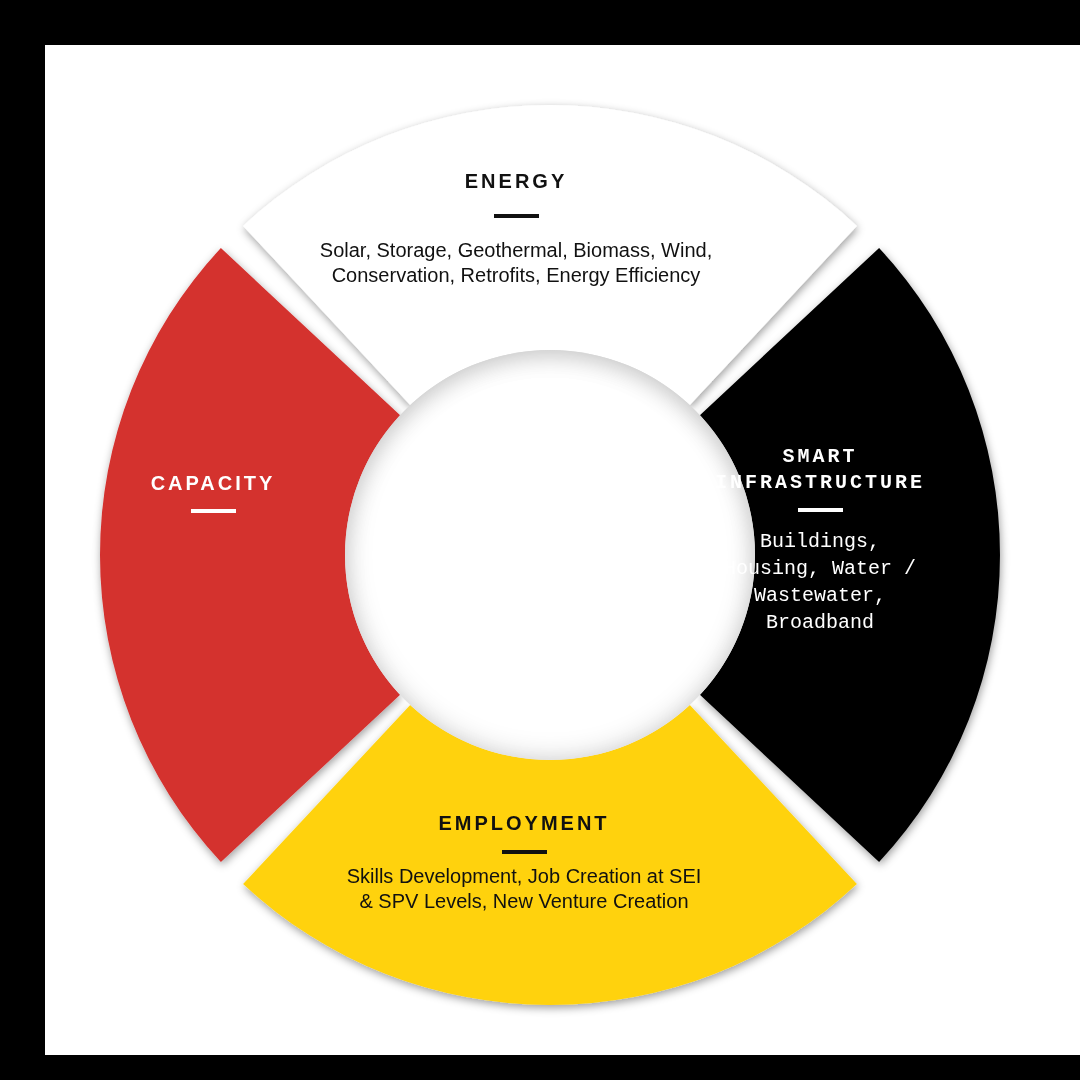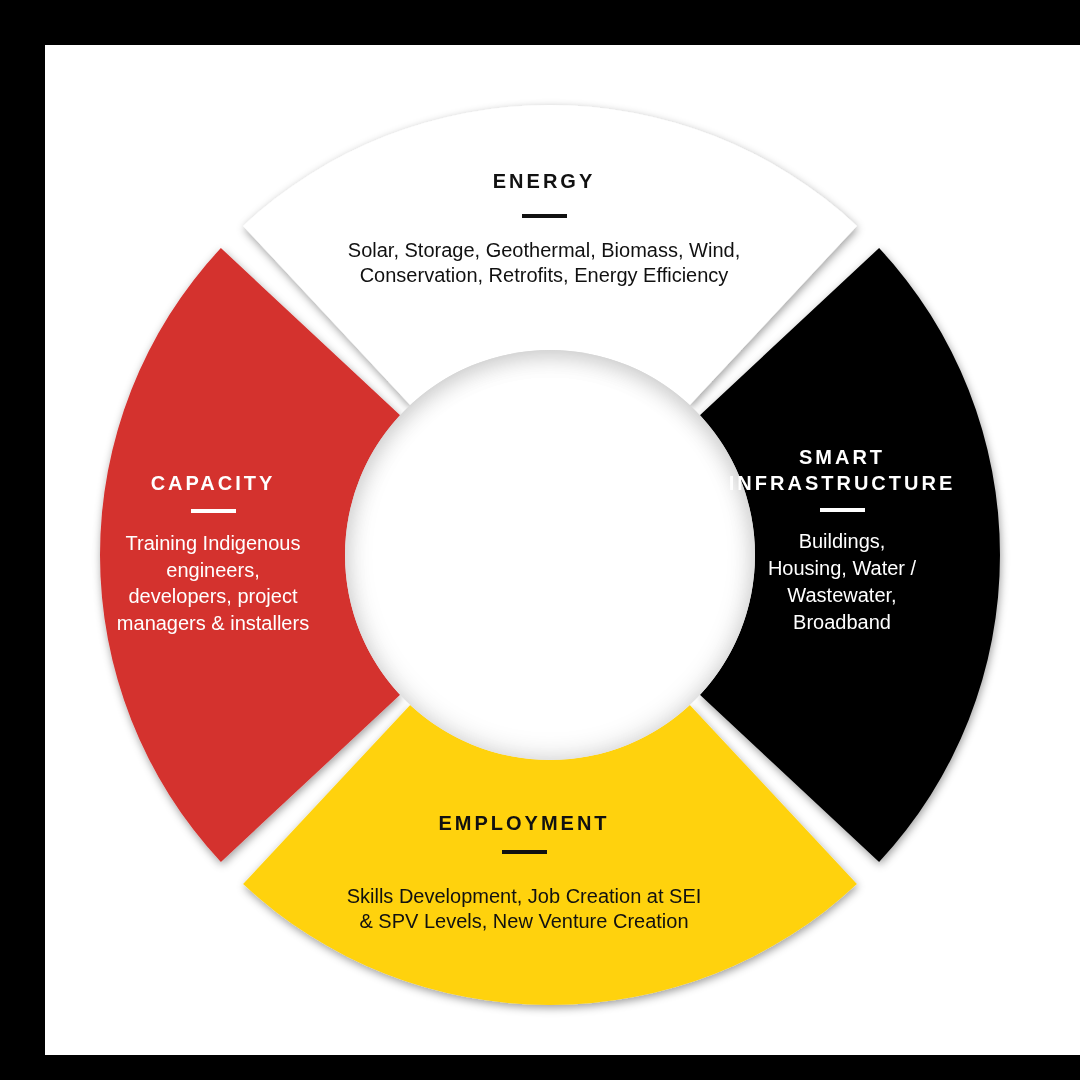--- a/index.html
+++ b/index.html
@@ -49,33 +49,33 @@
     background: currentColor;
   }
   .seg-desc {
     font-size: 20px;
     white-space: pre-line;
   }
   .on-light { color: #111111; }
   .on-dark  { color: #ffffff; }
 
   
-  .seg-energy { left: 544px; top: 168px; width: 480px; }
+  .seg-energy { left: 516px; top: 168px; width: 480px; }
   .seg-energy .seg-divider { margin-top: 20px; }
   .seg-energy .seg-desc { margin-top: 20px; line-height: 25px; }
 
   
-  .seg-smart { left: 842px; top: 444px; width: 260px; }
+  .seg-smart { left: 820px; top: 444px; width: 260px; font-family: Liberation Mono, monospace; }
   .seg-smart .seg-divider { margin-top: 12px; }
   .seg-smart .seg-desc { margin-top: 16px; line-height: 27px; }
 
   
   .seg-employment { left: 524px; top: 810px; width: 440px; }
   .seg-employment .seg-divider { margin-top: 14px; }
-  .seg-employment .seg-desc { margin-top: 30px; line-height: 25px; }
+  .seg-employment .seg-desc { margin-top: 10px; line-height: 25px; }
 
   
   .seg-capacity { left: 213px; top: 470px; width: 240px; }
   .seg-capacity .seg-divider { margin-top: 13px; }
   .seg-capacity .seg-desc { margin-top: 17px; line-height: 26.5px; }
 </style>
 </head>
 <body>
 
 <div class="stage">
@@ -114,18 +114,14 @@
   <div class="seg-label seg-employment on-light">
     <div class="seg-title">EMPLOYMENT</div>
     <span class="seg-divider"></span>
     <div class="seg-desc">Skills Development, Job Creation at SEI
 &amp; SPV Levels, New Venture Creation</div>
   </div>
 
   <div class="seg-label seg-capacity on-dark">
     <div class="seg-title">CAPACITY</div>
     <span class="seg-divider"></span>
-    <div class="seg-desc">Training Indigenous
-engineers,
-developers, project
-managers &amp; installers</div>
   </div>
 </div>
 
 </body></html>

